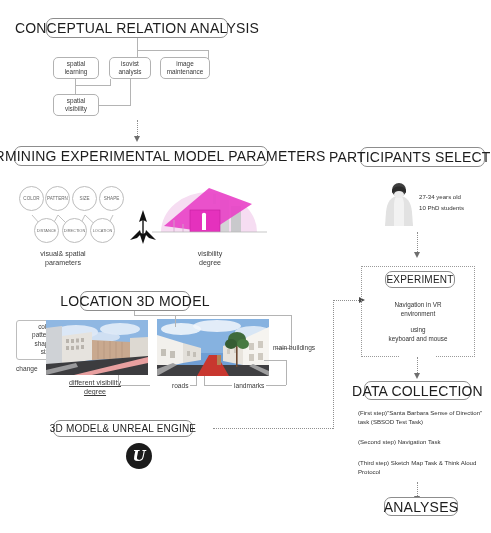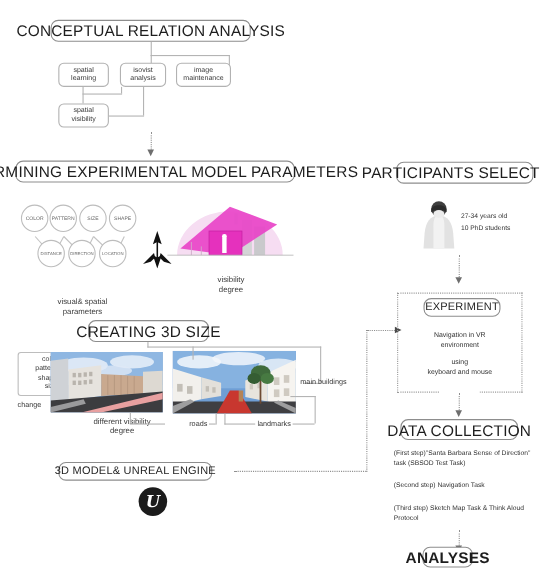--- a/index.html
+++ b/index.html
@@ -158,21 +158,21 @@
 <div class="circ bot" style="left:34px;top:218px;">
   <span>DISTANCE</span>
   </div>
 <div class="circ bot" style="left:62px;top:218px;">
   <span>DIRECTION</span>
   </div>
 <div class="circ bot" style="left:90px;top:218px;">
   <span>LOCATION</span>
   </div>
 
-<div class="cap" style="left:20px;top:250px;width:110px;white-space:pre-line;margin-top:20px;">visual&amp; spatial
+<div class="cap" style="left:8px;top:250px;width:110px;white-space:pre-line;">visual&amp; spatial
 parameters</div>
 
 <svg class="abs" width="26" height="34" style="left:130px;top:210px;">
   <polygon points="13,0 17,12 13,10 9,12" fill="#111"></polygon>
   <polygon points="13,34 17,22 13,24 9,22" fill="#111"></polygon>
   <polygon points="0,30 10,20 11,24 7,28" fill="#111"></polygon>
   <polygon points="26,30 16,20 15,24 19,28" fill="#111"></polygon>
   <rect x="12.3" y="6" width="1.4" height="22" fill="#111"></rect>
 </svg>
 
@@ -194,21 +194,21 @@
     <circle cx="52" cy="35" r="2.2" fill="#ffffff"></circle>
     <line x1="22" y1="40" x2="22" y2="52" stroke="#cfa8c8" stroke-width="0.8"></line>
     <line x1="31" y1="44" x2="31" y2="52" stroke="#cfa8c8" stroke-width="0.8"></line>
   </g>
   <line x1="0" y1="52" x2="115" y2="52" stroke="#b9b9b9" stroke-width="0.8"></line>
 </svg>
 
 <div class="cap" style="left:160px;top:250px;width:100px;white-space:pre-line;">visibility
 degree</div>
 
-<div class="banner b1" style="left:80px;top:291px;width:110px;height:20px;">CREATING 3D SIZE</div>
+<div class="banner b1" style="left:80px;top:291px;width:110px;height:20px;">LOCATION 3D MODEL</div>
 
 <div class="abs" style="left:16px;top:320px;width:40px;border:1px solid #bdbdbd;border-radius:3px;background:#fff;padding:2px 3px;box-sizing:border-box;">
   <div style="font-size:6.4px;line-height:8.4px;text-align:right;color:#3a3a3a;">
     <div>color</div>
     <div>pattern</div>
     <div>shape</div>
     <div>size</div>
   </div>
 </div>
 <div class="cap-l" style="left:16px;top:365px;">change</div>
@@ -284,21 +284,21 @@
 </svg>
 
 <div class="ln lnv" style="left:134px;top:311px;height:5px;"></div>
 <div class="ln lnh" style="left:134px;top:315px;width:158px;"></div>
 <div class="ln lnv" style="left:175px;top:315px;height:12px;"></div>
 <div class="ln lnv" style="left:291px;top:315px;height:33px;"></div>
 <div class="ln lnh" style="left:276px;top:348px;width:16px;"></div>
 
 <div class="cap-l" style="left:273px;top:344px;">main buildings</div>
 
-<div class="cap" style="left:56px;top:379px;width:110px;white-space:pre-line;">different visibility
+<div class="cap" style="left:40px;top:379px;width:110px;white-space:pre-line;text-decoration:underline;">different visibility
 degree</div>
 <div class="ln lnv" style="left:118px;top:375px;height:10px;"></div>
 <div class="ln lnh" style="left:118px;top:385px;width:32px;"></div>
 
 <div class="cap-l" style="left:172px;top:382px;">roads</div>
 <div class="ln lnv" style="left:196px;top:376px;height:10px;"></div>
 <div class="ln lnh" style="left:190px;top:385px;width:6px;"></div>
 
 <div class="cap-l" style="left:234px;top:382px;">landmarks</div>
 <div class="ln lnh" style="left:204px;top:385px;width:28px;"></div>
@@ -349,13 +349,13 @@
 
 <div class="banner b1" style="left:364px;top:381px;width:107px;height:19px;">DATA COLLECTION</div>
 
 <div class="rtext" style="left:358px;top:408px;width:128px;">(First step)"Santa Barbara Sense of Direction" task (SBSOD Test Task)</div>
 <div class="rtext" style="left:358px;top:437px;width:128px;">(Second step) Navigation Task</div>
 <div class="rtext" style="left:358px;top:458px;width:128px;">(Third step) Sketch Map Task &amp; Think Aloud Protocol</div>
 
 <div class="dot-v" style="left:417px;top:482px;height:16px;"></div>
 <div class="arrow-d" style="left:413.5px;top:496px;"></div>
 
-<div class="banner b1" style="left:384px;top:497px;width:46px;height:19px;font-weight:bold;">ANALYSES</div>
+<div class="banner b1" style="left:384px;top:497px;width:74px;height:19px;">ANALYSES</div>
 
 </body></html>

